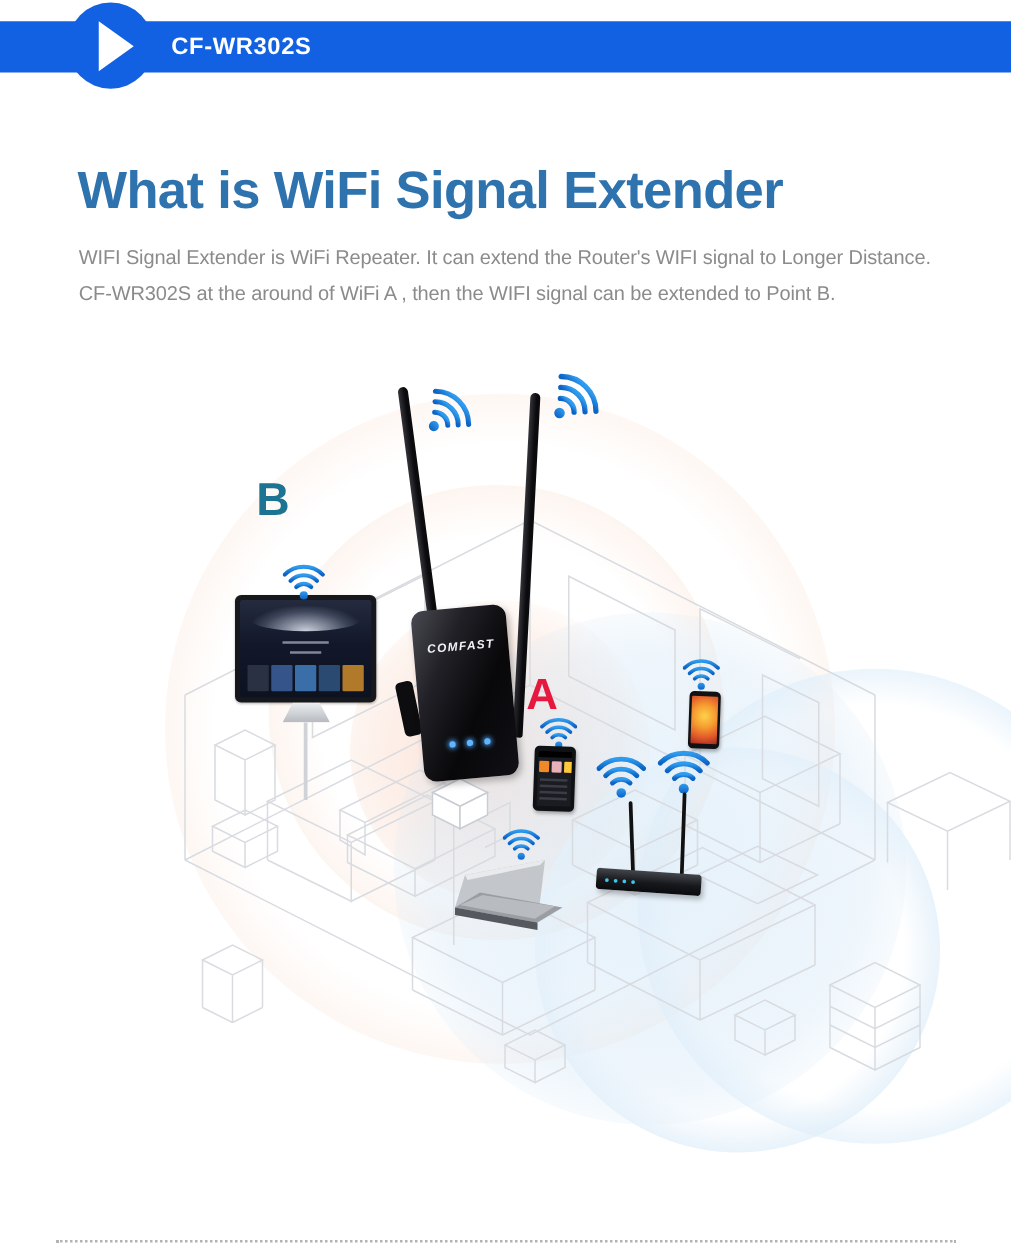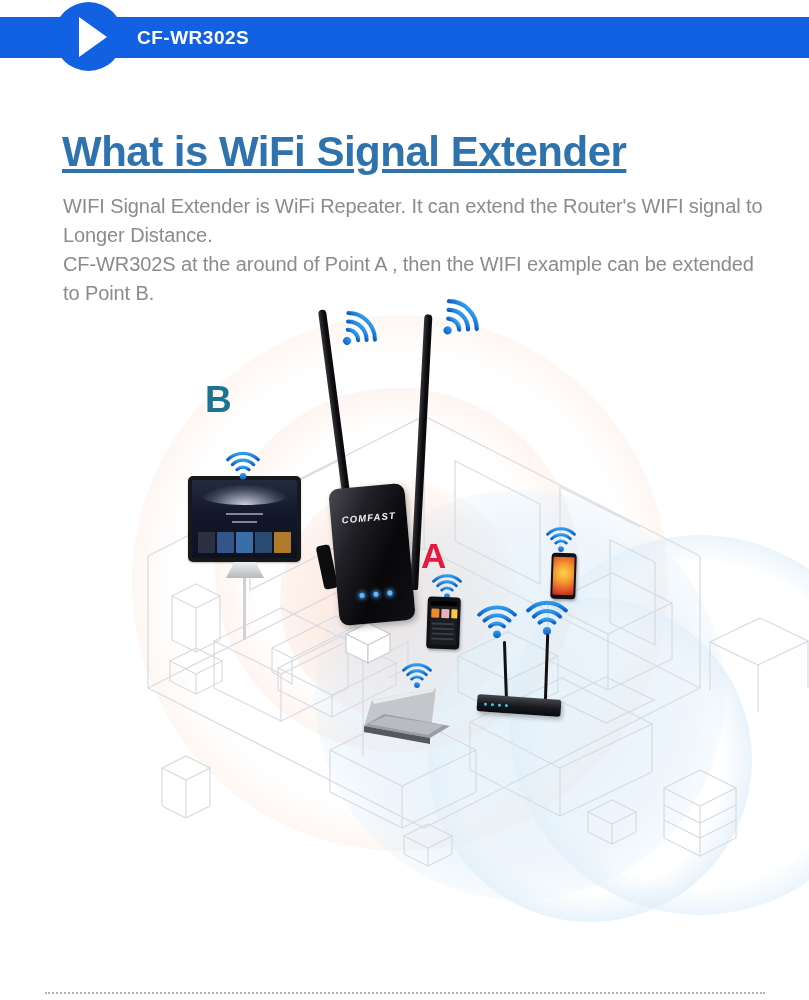--- a/index.html
+++ b/index.html
@@ -10,23 +10,23 @@
   .topbar{position:absolute;left:0;top:17px;width:809px;height:41px;background:#1161e2;}
   .topbar-title{position:absolute;left:137px;top:0;height:41px;line-height:41px;
         color:#fff;font-size:19px;font-weight:bold;letter-spacing:.5px;}
   .badge{position:absolute;left:54px;top:2px;width:69px;height:69px;border-radius:50%;
         background:#1161e2;}
   .play{position:absolute;left:25px;top:15px;width:0;height:0;
         border-left:28px solid #fff;border-top:20px solid transparent;border-bottom:20px solid transparent;}
 
   
   .headline{position:absolute;left:62px;top:128px;margin:0;color:#2e72ae;
-        font-size:42px;font-weight:bold;letter-spacing:-.5px;text-decoration:underline;}
+        font-size:42px;font-weight:bold;letter-spacing:-.5px;}
   .intro{position:absolute;left:63px;top:192px;width:700px;color:#8b8b8b;
-        font-size:20px;line-height:29px;letter-spacing:-.1px;}
+        font-size:16px;line-height:29px;letter-spacing:-.1px;}
 
   
   .scene{position:absolute;left:0;top:0;width:809px;height:1000px;}
   .circle{position:absolute;border-radius:50%;}
   .peach-outer{left:132px;top:315px;width:536px;height:536px;
      background:radial-gradient(circle, rgba(255,255,255,0) 60%, rgba(250,221,205,.45) 80%,
                 rgba(244,186,158,.55) 92%, rgba(252,235,226,.8) 96%, rgba(255,255,255,0) 99%);}
   .peach-mid{left:215px;top:388px;width:364px;height:364px;
      background:radial-gradient(circle, rgba(255,255,255,0) 55%, rgba(250,218,200,.4) 78%,
                 rgba(243,184,156,.5) 92%, rgba(255,255,255,0) 98%);}
@@ -120,21 +120,21 @@
   <div class="topbar">
     <span class="topbar-title">CF-WR302S</span>
   </div>
   <div class="badge">
     <span class="play"></span>
   </div>
 
   <h1 class="headline">What is WiFi Signal Extender</h1>
   <div class="intro">
     <div>WIFI Signal Extender is WiFi Repeater. It can extend the Router's WIFI signal to Longer Distance.</div>
-    <div>CF-WR302S at the around of Point A , then the WIFI example can be extended to Point B.</div>
+    <div>CF-WR302S at the around of WiFi A , then the WIFI signal can be extended to Point B.</div>
   </div>
 
   <div class="scene">
 
     <div class="circle peach-outer"></div>
     <div class="circle peach-mid"></div>
     <div class="circle peach-inner"></div>
     <div class="circle blue-disc"></div>
     <div class="circle blue-ring1"></div>
     <div class="circle blue-ring2"></div>

